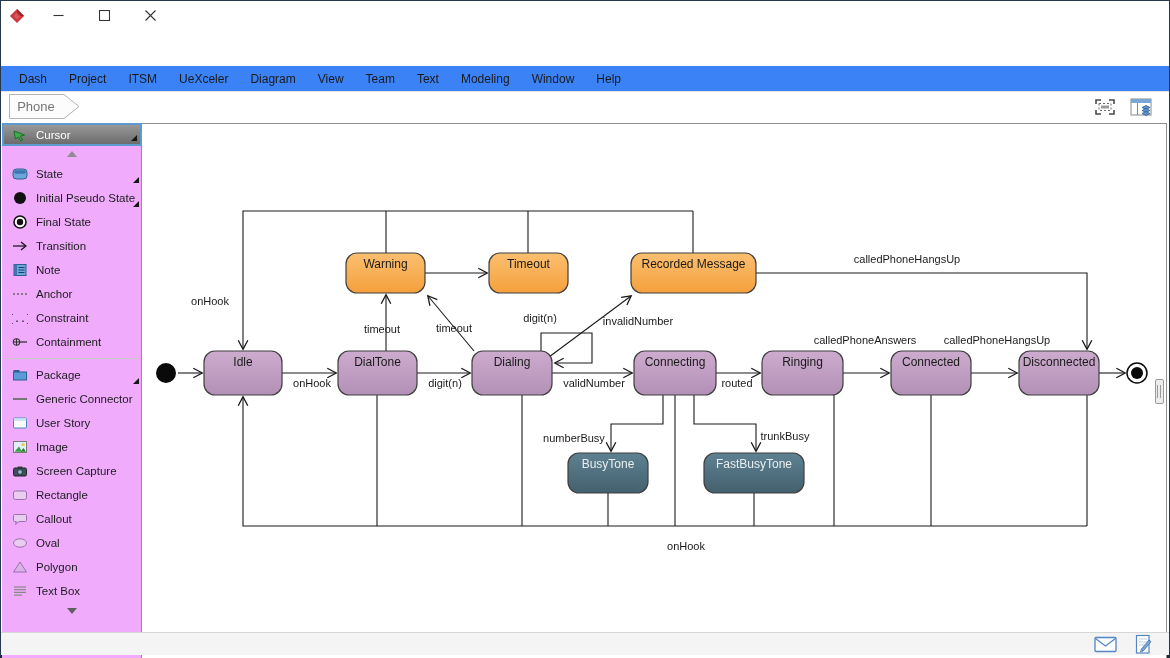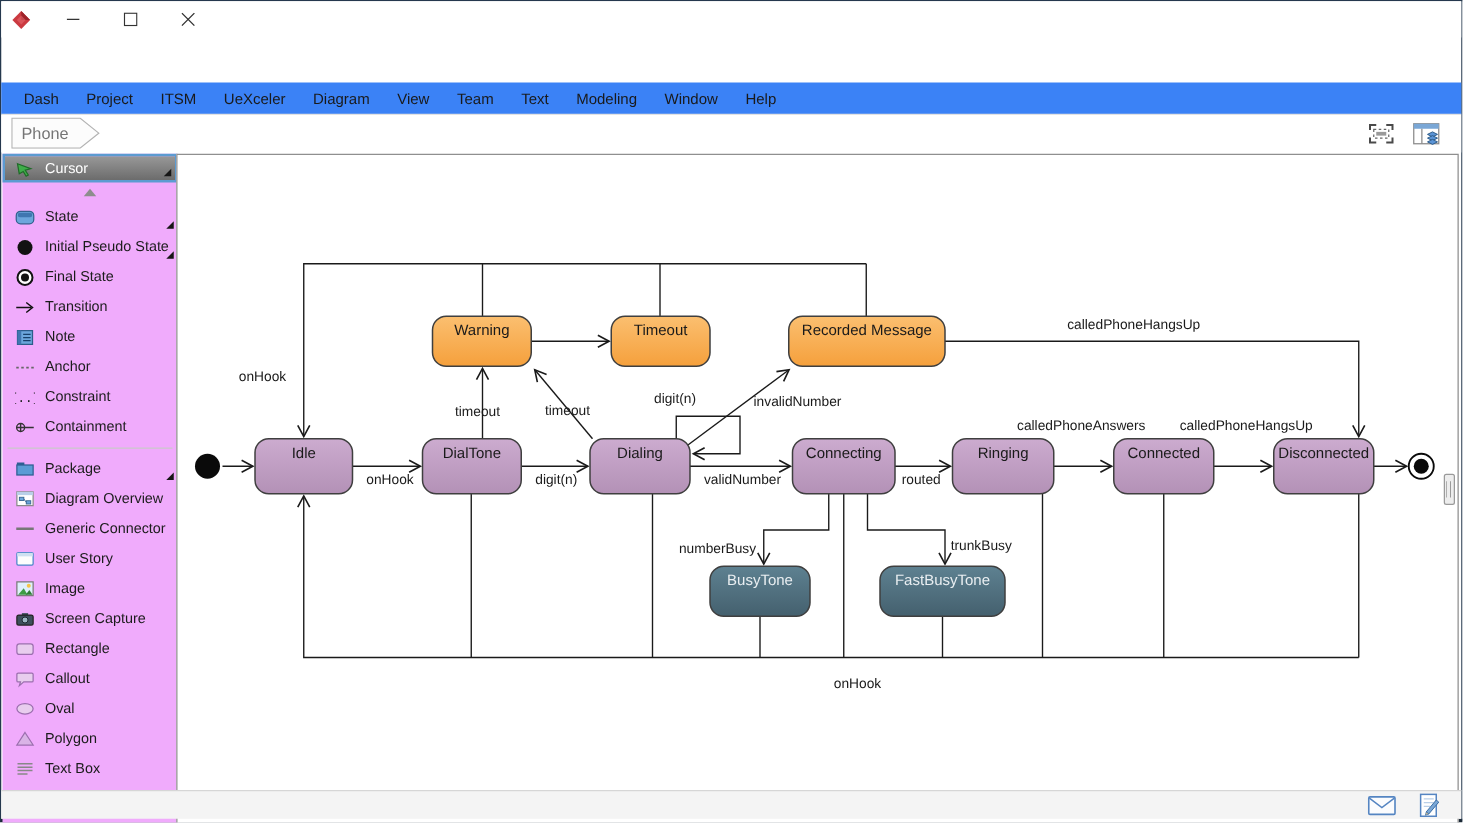--- a/index.html
+++ b/index.html
@@ -236,32 +236,20 @@
               <rect x="1.5" y="3" width="6" height="3.5" fill="#2f5f93"></rect>
               <rect x="1.5" y="5" width="13" height="8" fill="#5b9bd5" stroke="#2f5f93"></rect>
             </svg>
           </span>
           <span class="tlabel">Package</span>
           <span class="corner"></span>
         </div>
         <div class="tool">
           <span class="ticon">
             <svg width="16" height="16" viewBox="0 0 16 16">
-              <rect x="1.5" y="2.5" width="13" height="11" fill="#fff" stroke="#8a8a8a"></rect>
-              <rect x="1.5" y="2.5" width="13" height="2.6" fill="#b9cfe8"></rect>
-              <rect x="3.5" y="6.8" width="3.6" height="2.6" fill="#6ca6dc" stroke="#33618f" stroke-width="0.7"></rect>
-              <rect x="9" y="9.6" width="3.6" height="2.6" fill="#6ca6dc" stroke="#33618f" stroke-width="0.7"></rect>
-              <line x1="7.1" y1="8.1" x2="9" y2="10.9" stroke="#33618f" stroke-width="0.7"></line>
-            </svg>
-          </span>
-          <span class="tlabel">Diagram Overview</span>
-        </div>
-        <div class="tool">
-          <span class="ticon">
-            <svg width="16" height="16" viewBox="0 0 16 16">
               <line x1="1" y1="8" x2="15" y2="8" stroke="#777" stroke-width="2"></line>
             </svg>
           </span>
           <span class="tlabel">Generic Connector</span>
         </div>
         <div class="tool">
           <span class="ticon">
             <svg width="16" height="16" viewBox="0 0 16 16">
               <rect x="1.5" y="3" width="13" height="10" rx="1" fill="#fdfdfd" stroke="#4a86c8"></rect>
               <rect x="1.8" y="3.3" width="12.4" height="2.8" fill="#cfe0f1"></rect>

